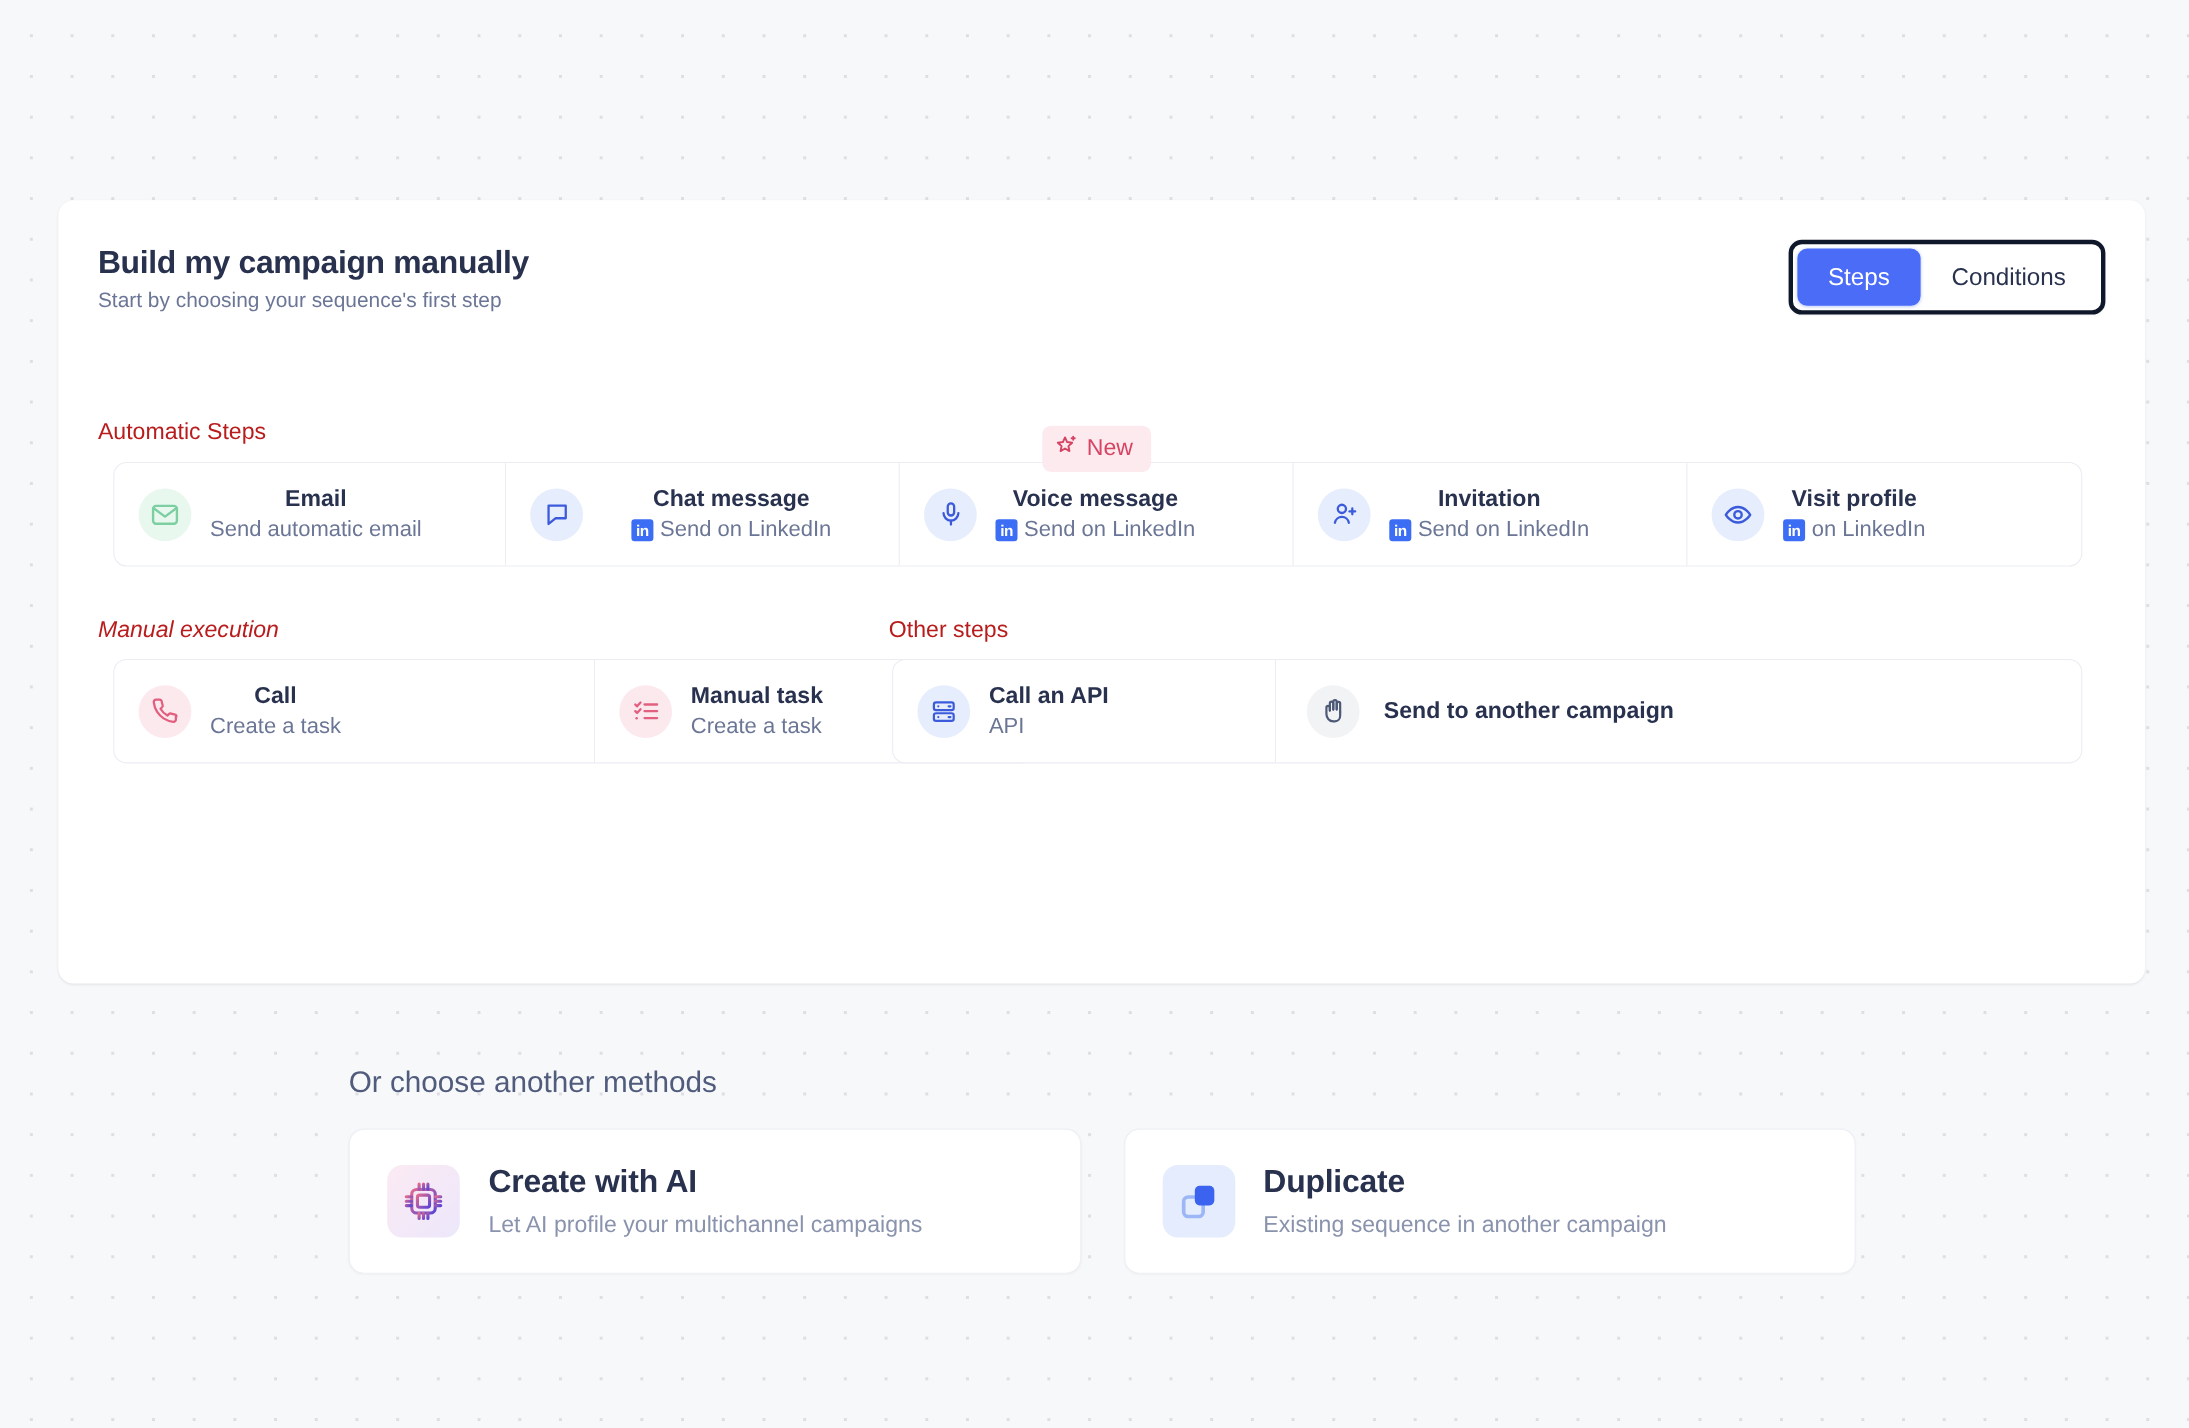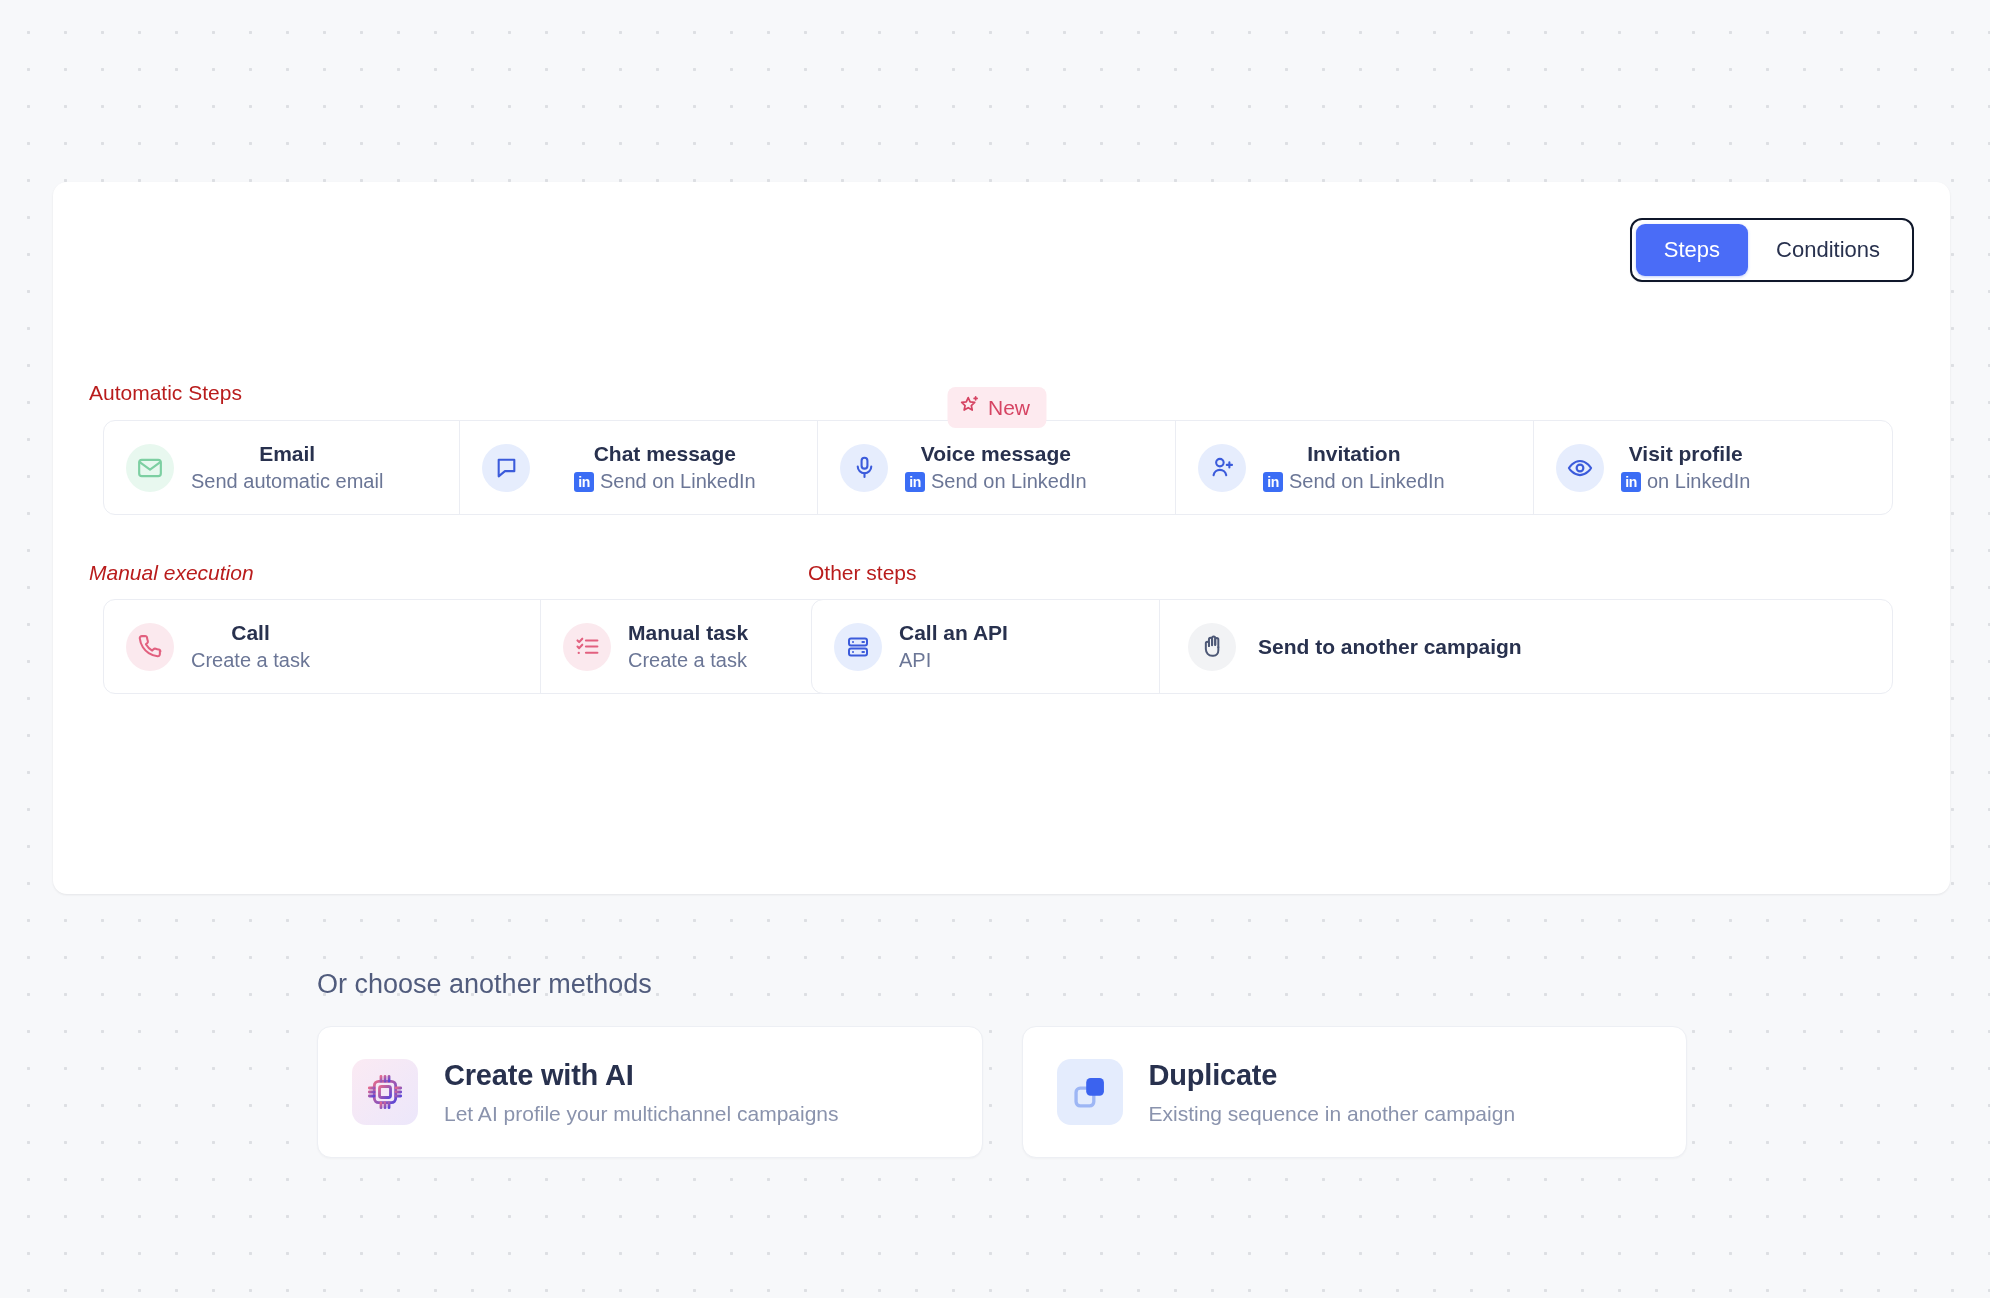--- a/index.html
+++ b/index.html
@@ -55,21 +55,21 @@
   }
 
   
   .toggle-group {
     position: absolute;
     right: 36px;
     top: 36px;
     display: flex;
     align-items: center;
     background: #ffffff;
-    border: 2px solid #0f172a;
+    border: 4px solid #0f172a;
     border-radius: 12px;
     padding: 4px;
     box-shadow: 0 1px 2px rgba(16,24,40,0.04);
   }
 
   .toggle-btn {
     font-family: "Liberation Sans", sans-serif;
     font-size: 22px;
     font-weight: 500;
     padding: 13px 28px;
@@ -250,20 +250,24 @@
     font-size: 21px;
     color: #8a93ad;
     line-height: 26px;
   }
 </style>
 </head>
 <body>
 
 <div class="main-panel">
 
+  <div class="panel-header">
+    <div class="panel-title">Build my campaign manually</div>
+    <div class="panel-subtitle">Start by choosing your sequence's first step</div>
+  </div>
 
   <div class="toggle-group">
     <button class="toggle-btn active">Steps</button>
     <button class="toggle-btn">Conditions</button>
   </div>
 
   <div style="position:absolute; left:36px; top:198px;">
     <div class="section-label">Automatic Steps</div>
   </div>
 

